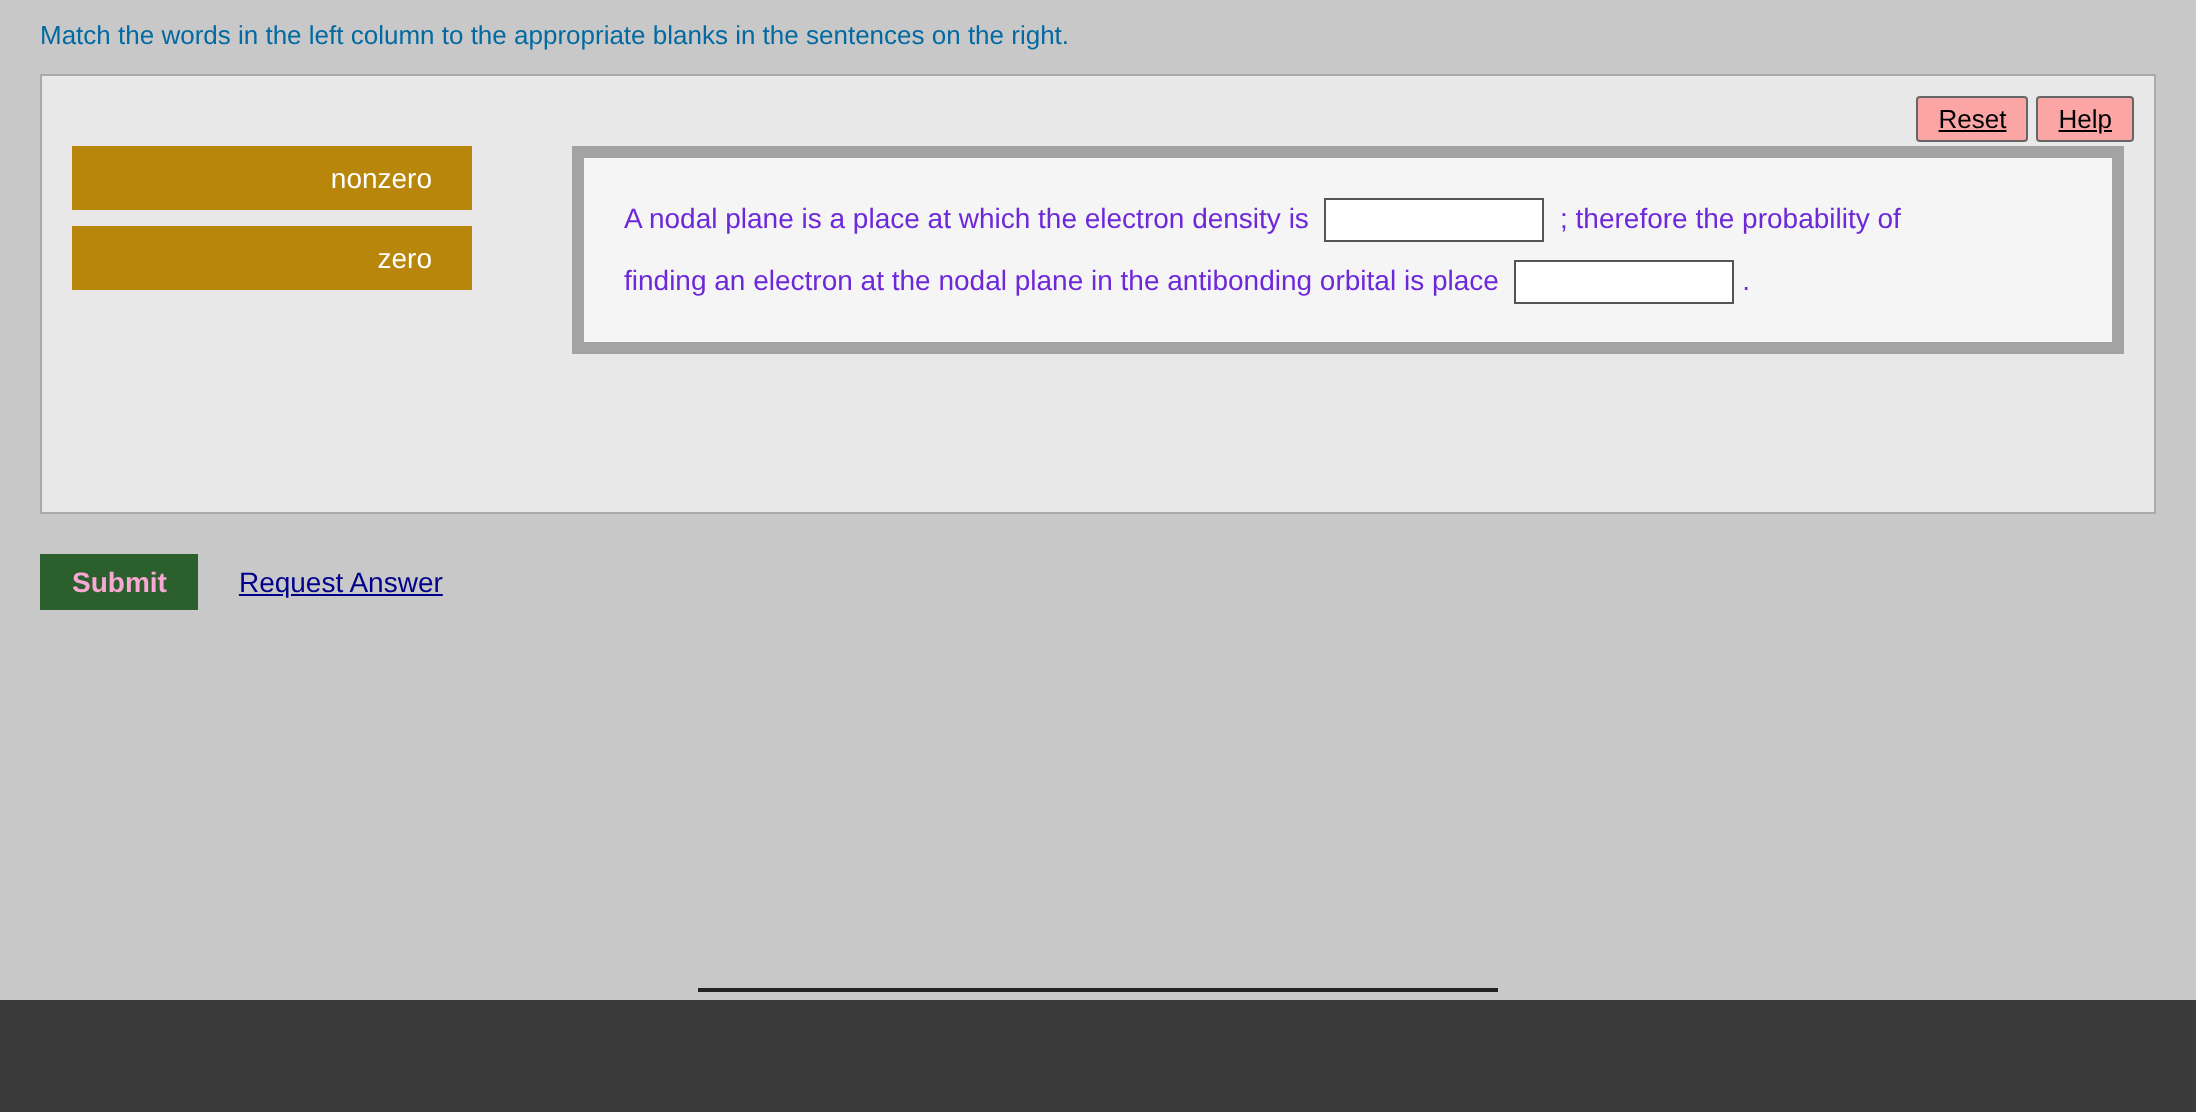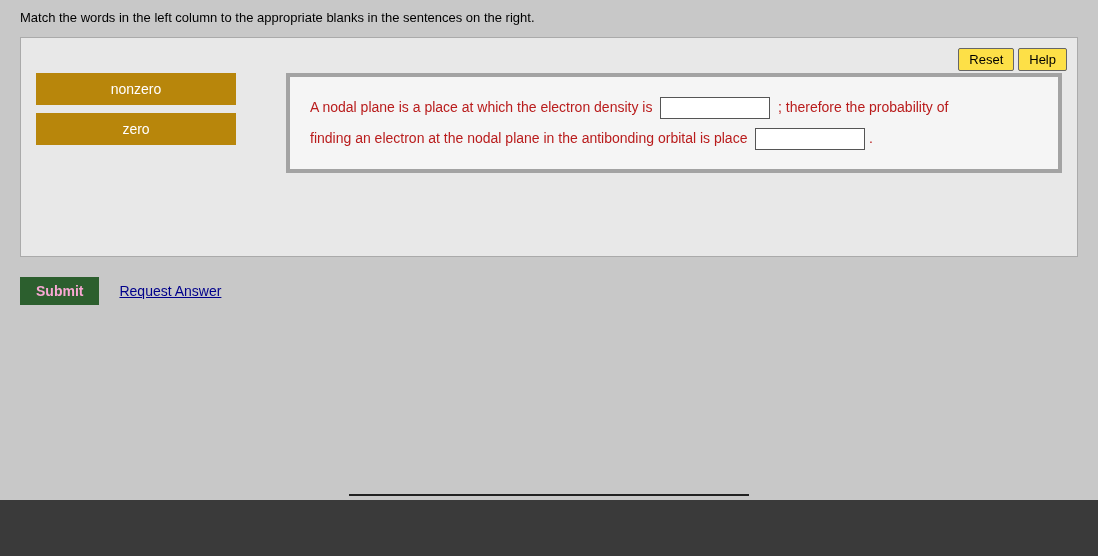--- a/index.html
+++ b/index.html
@@ -16,21 +16,21 @@
 
     .page-wrapper {
       background-color: #c8c8c8;
       width: 1098px;
       height: 500px;
       padding: 10px 20px;
     }
 
     .instruction {
       font-size: 13px;
-      color: #000000;
+      color: #0369a1;
       margin-bottom: 12px;
     }
 
     .main-box {
       background-color: #e8e8e8;
       border: 1px solid #aaa;
       padding: 15px;
       position: relative;
       display: flex;
       flex-direction: column;
@@ -40,59 +40,60 @@
     .top-buttons {
       position: absolute;
       top: 10px;
       right: 10px;
       display: flex;
       gap: 4px;
     }
 
     .btn-reset, .btn-help {
       border: 1px solid #666;
-      background: #fde047;
+      background: #fca5a5;
       padding: 3px 10px;
       font-size: 13px;
       cursor: pointer;
       border-radius: 2px;
+      text-decoration: underline;
     }
 
     .content-area {
       display: flex;
       gap: 30px;
       margin-top: 20px;
     }
 
     .left-column {
       display: flex;
       flex-direction: column;
       gap: 8px;
       min-width: 220px;
     }
 
     .word-tile {
       background-color: #b8860b;
       color: #fff;
-      text-align: center;
+      text-align: right;
       padding: 8px 20px;
       font-size: 14px;
       font-weight: normal;
       border: none;
       cursor: grab;
       width: 200px;
     }
 
     .right-column {
       flex: 1;
-      border: 4px solid #a3a3a3;
+      border: 6px solid #a3a3a3;
       background: #f5f5f5;
       padding: 15px 20px;
       font-size: 14px;
-      color: #b91c1c;
+      color: #6d28d9;
       line-height: 2.2;
     }
 
     .blank-box {
       display: inline-block;
       border: 1px solid #555;
       background: #fff;
       min-width: 110px;
       height: 22px;
       vertical-align: middle;

